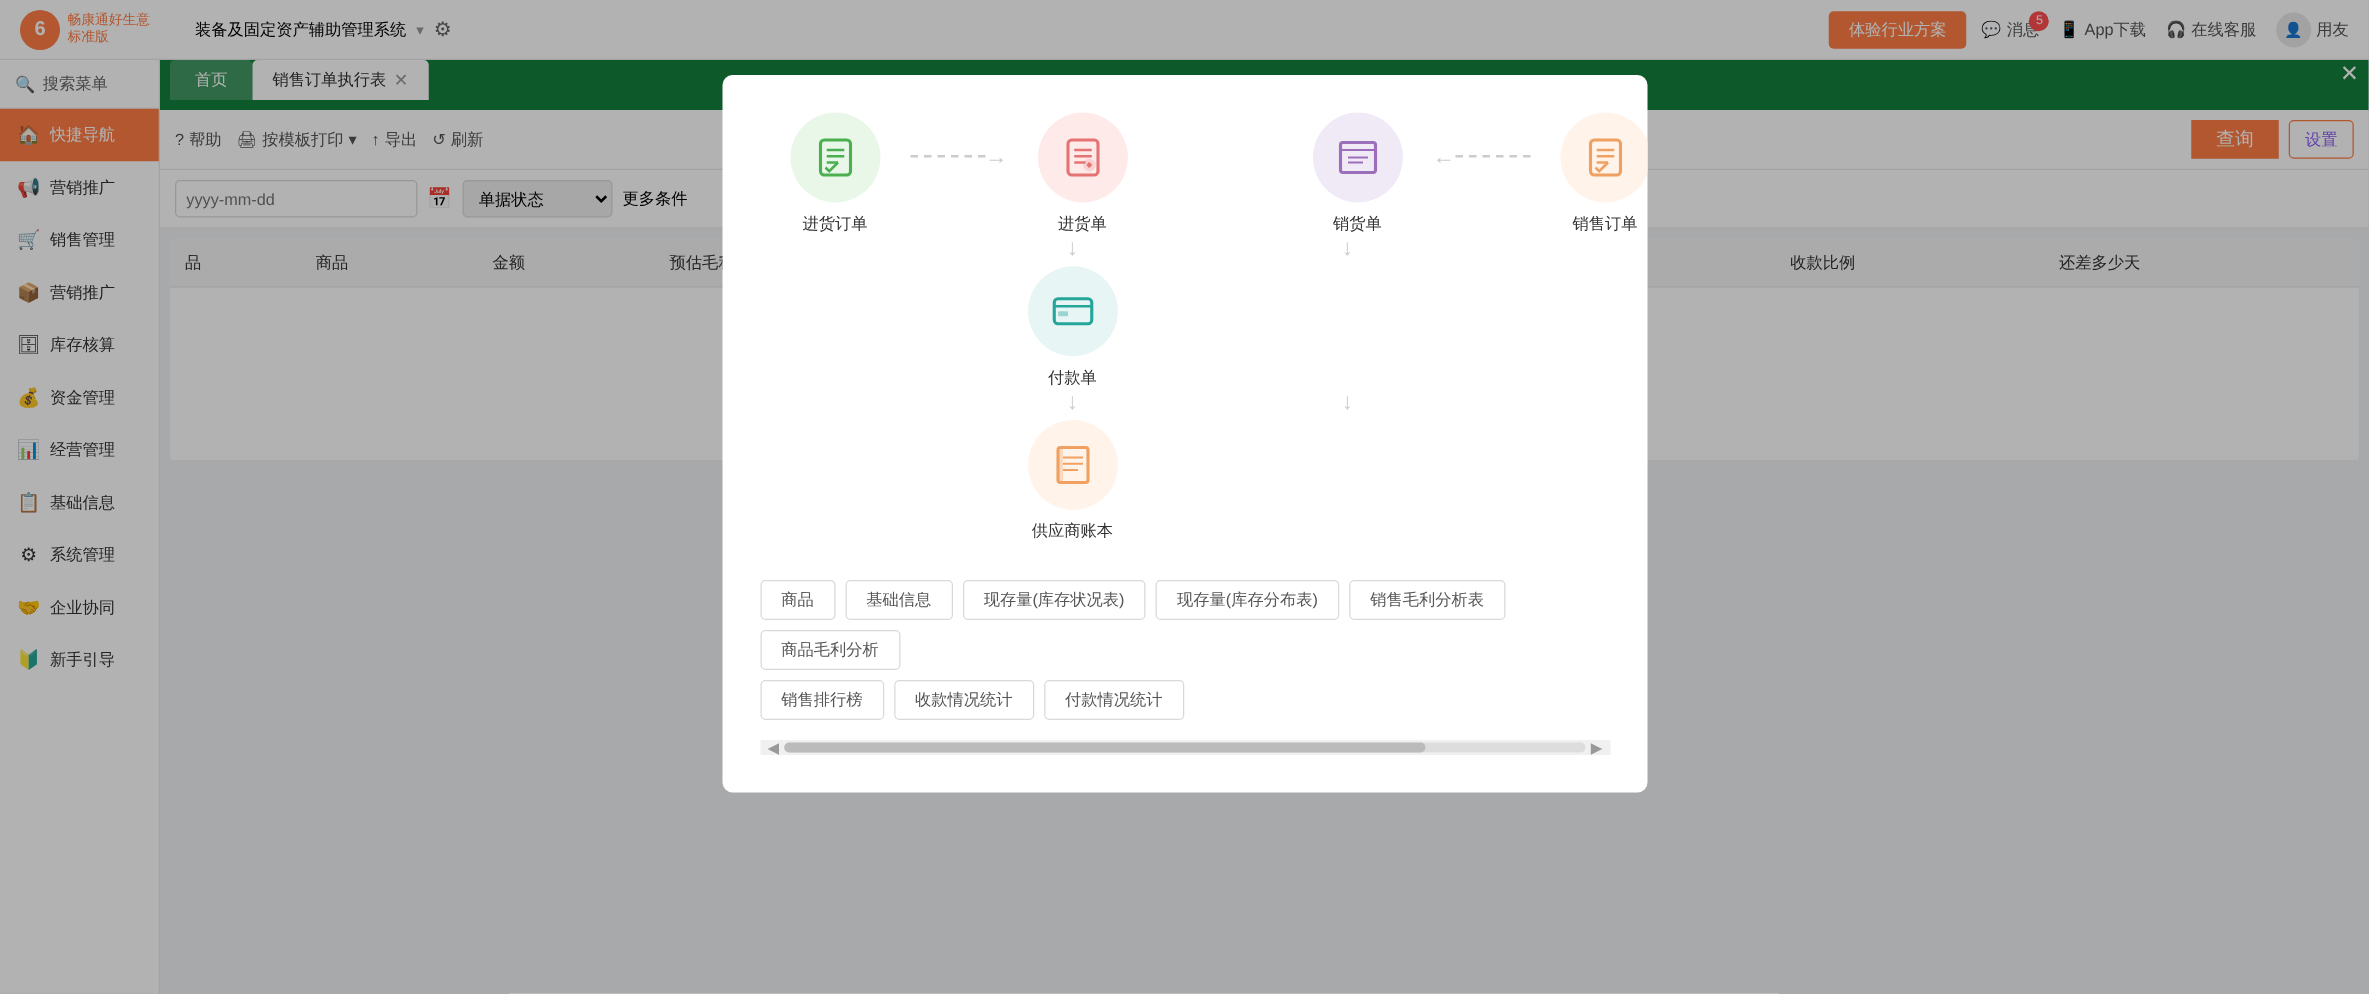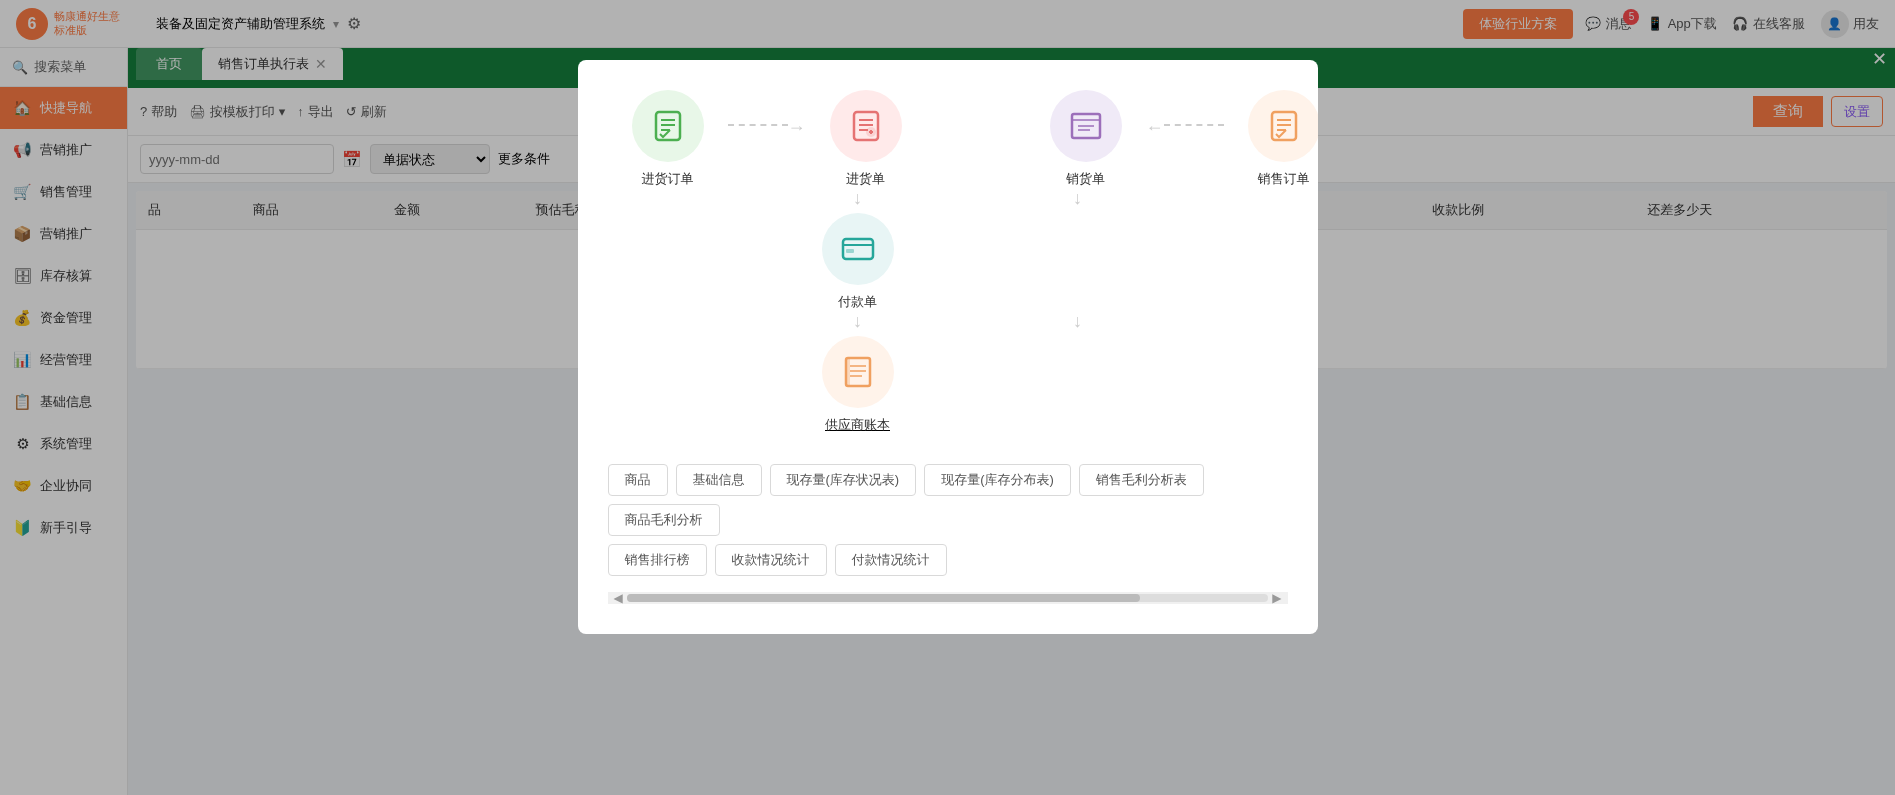--- a/index.html
+++ b/index.html
@@ -357,21 +357,21 @@
           <div style="width:190px;"></div>
           <div style="width:120px; display:flex; justify-content:center;">
             <span style="color:#ccc;font-size:18px;">↓</span>
           </div>
           <div style="width:100px;"></div>
           <div style="width:120px; display:flex; justify-content:center;">
             <span style="color:#ccc;font-size:18px;">↓</span>
           </div>
         </div>
 
-        <div style="display:flex; align-items:center; margin-top:4px;text-decoration:underline;">
+        <div style="display:flex; align-items:center; margin-top:4px;">
           <div style="width:120px;"></div>
           <div style="width:70px;"></div>
           <div class="flow-node">
             <div class="flow-circle circle-orange" style="font-size:30px; display:flex;align-items:center;justify-content:center;">
               <svg width="36" height="36" viewBox="0 0 36 36">
                   <rect x="6" y="4" width="24" height="28" rx="2" fill="none" stroke="#f0a060" stroke-width="2.5"></rect>
                   <line x1="10" y1="12" x2="26" y2="12" stroke="#f0a060" stroke-width="1.5"></line>
                   <line x1="10" y1="17" x2="26" y2="17" stroke="#f0a060" stroke-width="1.5"></line>
                   <line x1="10" y1="22" x2="22" y2="22" stroke="#f0a060" stroke-width="1.5"></line>
                   <rect x="6" y="4" width="4" height="28" rx="1" fill="#f0a060" opacity="0.3"></rect>

